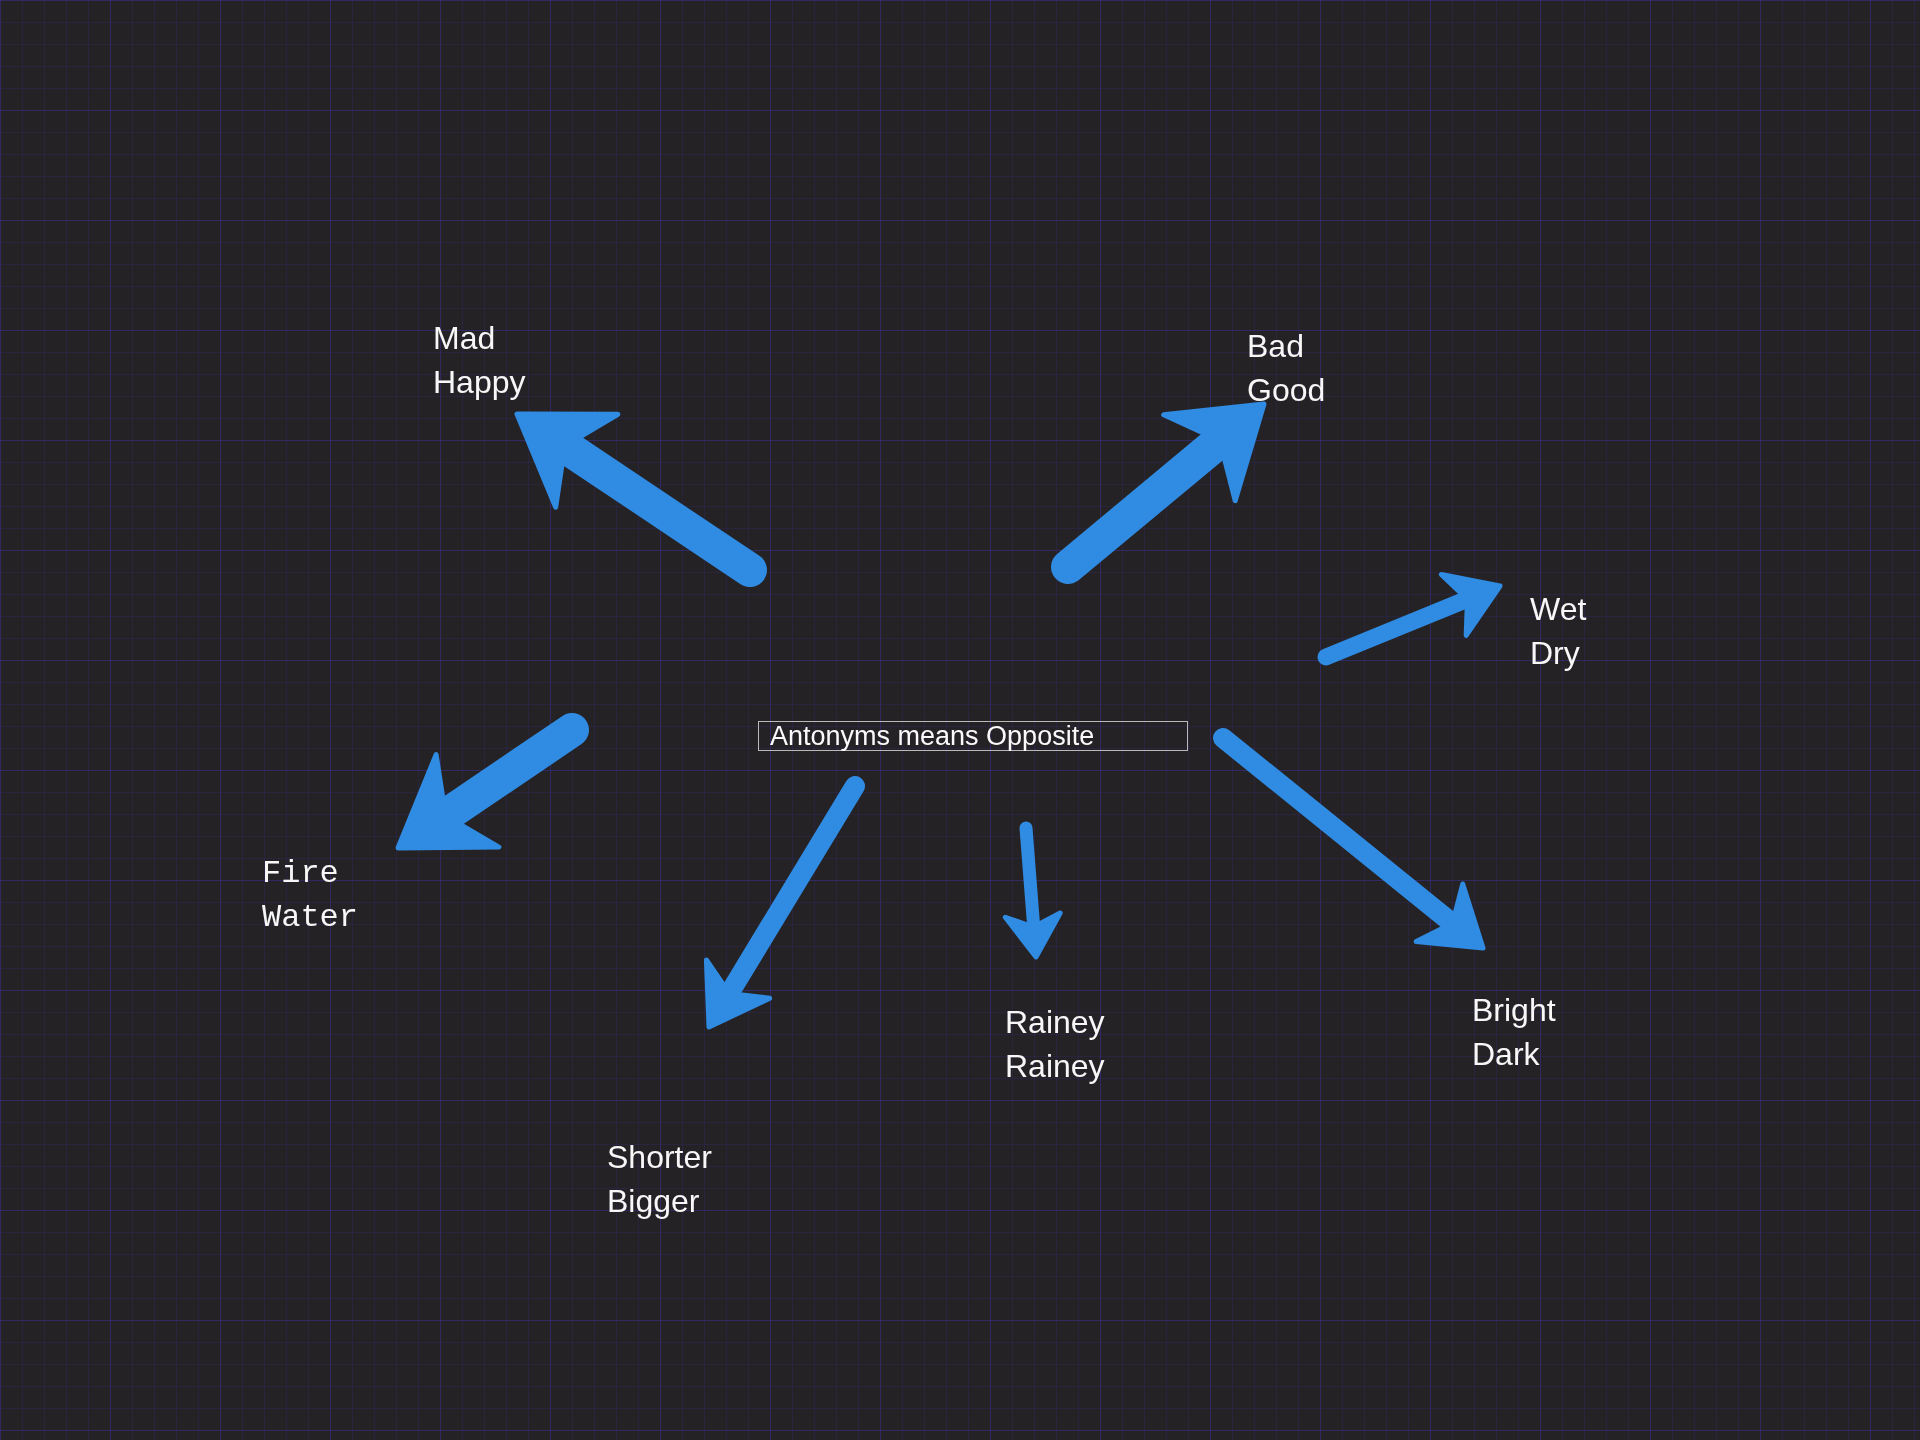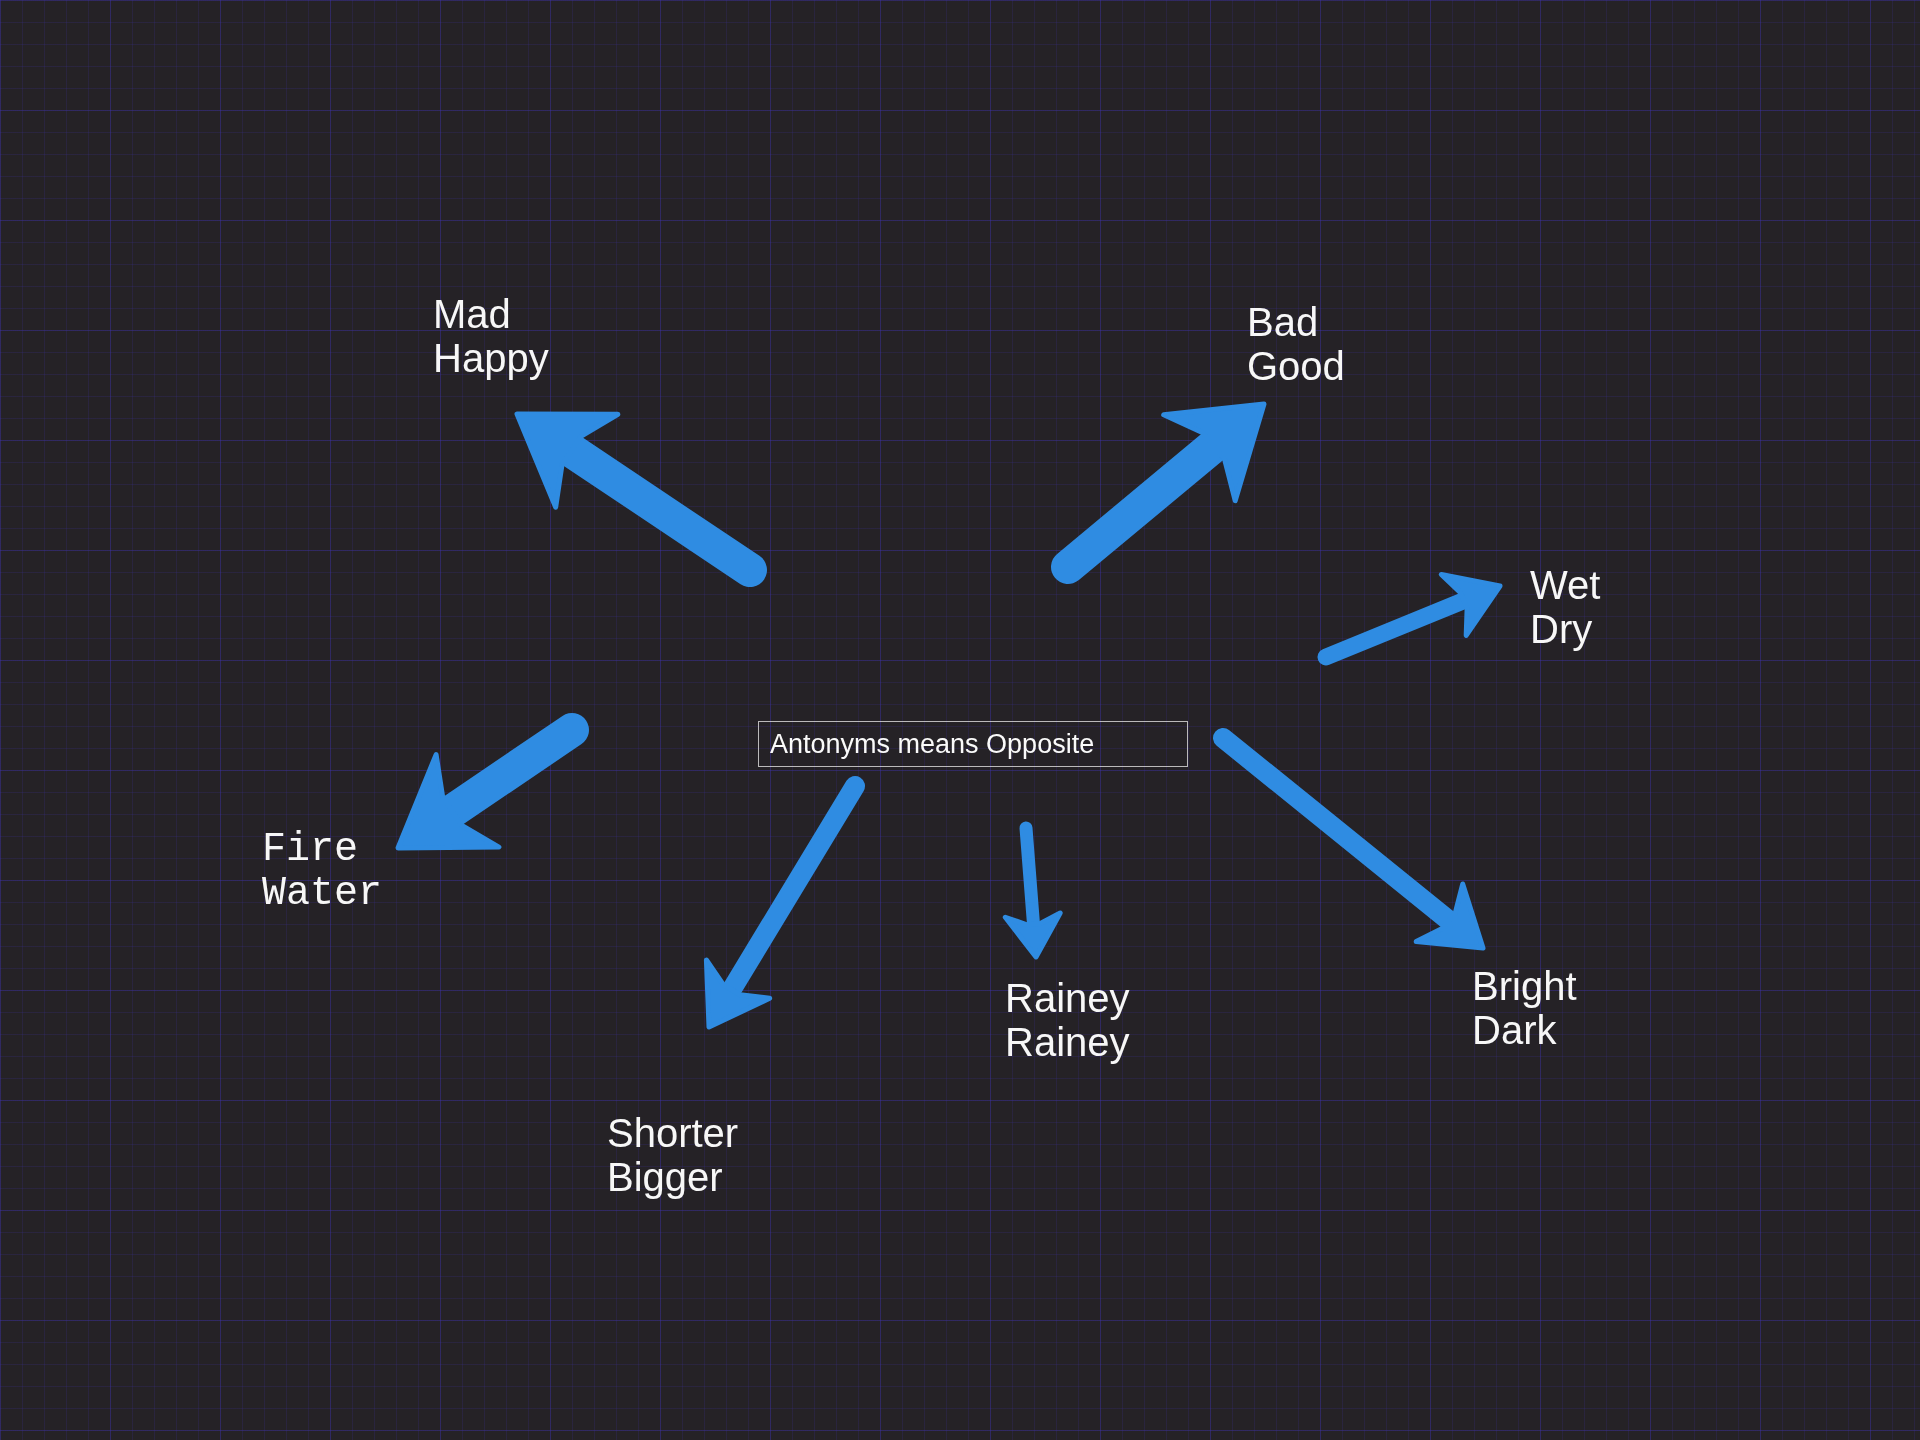--- a/index.html
+++ b/index.html
@@ -18,32 +18,33 @@
       linear-gradient(90deg, var(--grid-minor,rgba(64,52,180,0.17)) 1px, transparent 1px);
     background-size:110px 110px,110px 110px,22px 22px,22px 22px;
   }
   .arrow-layer{position:absolute;inset:0;width:1920px;height:1440px;}
   .central-title{
     position:absolute;left:925px;top:576px;transform:translateX(-50%);
     font-size:152px;line-height:1;letter-spacing:-4px;color:#f8f8f8;
     white-space:nowrap;font-weight:400;
   }
   .note-box{
-    position:absolute;left:758px;top:721px;width:430px;height:46px;
+    position:absolute;left:758px;top:721px;width:430px;height:30px;
     border:1.5px solid rgba(225,225,225,0.8);
     box-sizing:border-box;
     display:flex;align-items:center;
     padding-left:11px;
   }
   .note-box .note-text{
     color:#fafafa;font-size:27px;line-height:1;white-space:nowrap;
   }
   .node-label{
-    position:absolute;color:#f7f7f7;font-size:40px;line-height:44px;
+    position:absolute;color:#f7f7f7;font-size:32px;line-height:44px;
     white-space:nowrap;
+    margin-top:24px;
   }
   .node-label span{display:block;}
 </style>
 </head>
 <body>
 
 <div class="stage">
   <svg class="arrow-layer" viewBox="0 0 1920 1440" xmlns="http://www.w3.org/2000/svg">
       <g>
         <line x1="750" y1="570" x2="571.4" y2="450.5" stroke="#2f8ce2" stroke-width="34" stroke-linecap="round"></line>

